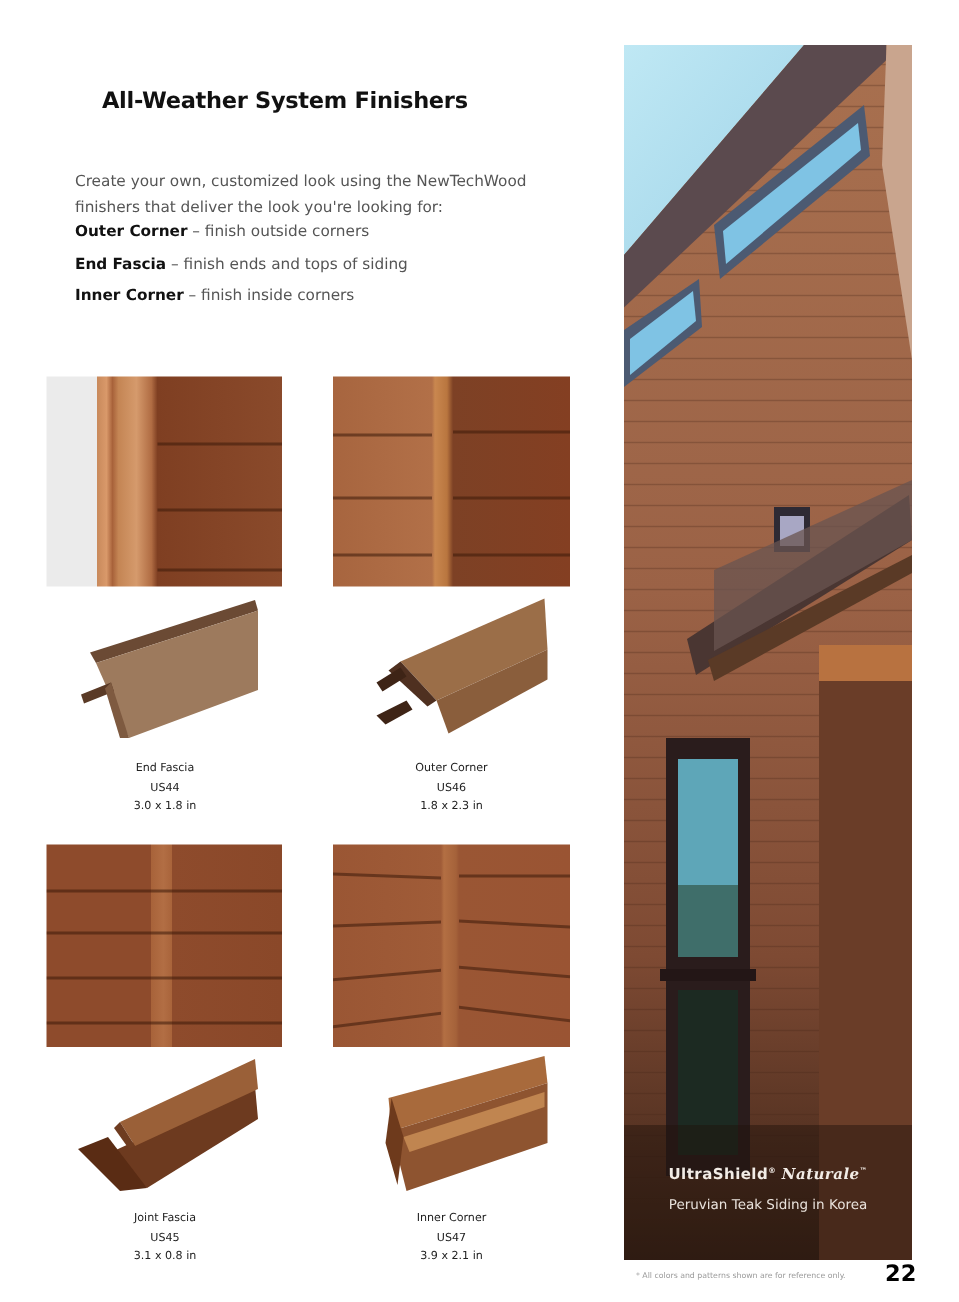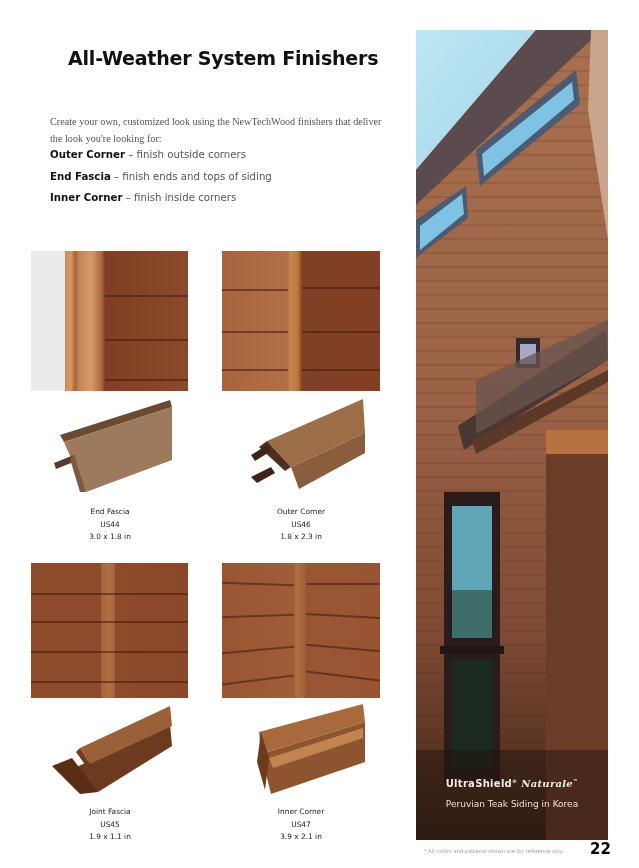--- a/index.html
+++ b/index.html
@@ -1,20 +1,20 @@
 <!DOCTYPE html>
 <html><head>
 <meta charset="utf-8">
 <style>
   * { box-sizing: border-box; margin: 0; padding: 0; }
   html, body { width: 639px; height: 868px; background: #ffffff; overflow: hidden; }
   body { position: relative; font-family: "DejaVu Sans", "Liberation Sans", sans-serif; color: #333; }
 
-  .title { position: absolute; left: 68px; top: 47px; font-size: 19px; font-weight: bold; color: #111; letter-spacing: -0.2px; }
-  .intro { position: absolute; left: 50px; top: 113px; width: 345px; font-size: 10.2px; line-height: 17px; color: #555; font-family: Liberation Serif, serif; }
+  .title { position: absolute; left: 68px; top: 58px; font-size: 15px; font-weight: bold; color: #111; letter-spacing: -0.2px; }
+  .intro { position: absolute; left: 50px; top: 113px; width: 345px; font-size: 10.2px; line-height: 17px; color: #555; }
   .feature-list { position: absolute; left: 50px; top: 149px; width: 345px; list-style: none; }
   .feature-list li { height: 21.5px; font-size: 10.2px; color: #555; white-space: nowrap; }
   .feature-list .fname { font-weight: bold; color: #111; }
 
   .tile { position: absolute; overflow: hidden; }
   .swatch { background: #8a4a2a; }
   .board-line { position: absolute; left: 0; right: 0; height: 2px; background: rgba(60,25,10,0.55); }
 
   .profile { position: absolute; }
   .caption { position: absolute; width: 158px; text-align: center; font-size: 7.4px; line-height: 12.5px; color: #222; }
@@ -86,21 +86,21 @@
 </div>
 <svg class="profile" style="left:50px;top:702px;" width="130" height="95" viewBox="0 0 130 95">
   <polygon points="20,68 120,22 122,44 48,90" fill="#6d3a1f"></polygon>
   <polygon points="2,64 22,56 48,90 30,92" fill="#5a2c14"></polygon>
   <polygon points="30,46 120,4 122,24 40,62" fill="#9a6038"></polygon>
   <polygon points="30,46 40,62 36,64 26,50" fill="#6e3c20"></polygon>
 </svg>
 <div class="caption" style="left:31px;top:806px;">
   <div>Joint Fascia</div>
   <div>US45</div>
-  <div>1.9 x 1.1 in</div>
+  <div>3.1 x 0.8 in</div>
 </div>
 
 <div class="tile swatch" style="left:222px;top:563px;width:158px;height:135px;background:linear-gradient(90deg,#9a5634 0,#a05c38 72px,#b36f43 74px,#a5623a 82px,#9a5634 84px,#9a5433 100%);">
   <div class="board-line" style="width:72px;top:20px;transform:skewY(2deg);"></div>
   <div class="board-line" style="width:72px;top:52px;transform:skewY(-2deg);"></div>
   <div class="board-line" style="width:72px;top:86px;transform:skewY(-5deg);"></div>
   <div class="board-line" style="width:72px;top:116px;transform:skewY(-7deg);"></div>
   <div class="board-line" style="left:84px;top:20px;"></div>
   <div class="board-line" style="left:84px;top:52px;transform:skewY(3deg);"></div>
   <div class="board-line" style="left:84px;top:84px;transform:skewY(5deg);"></div>

